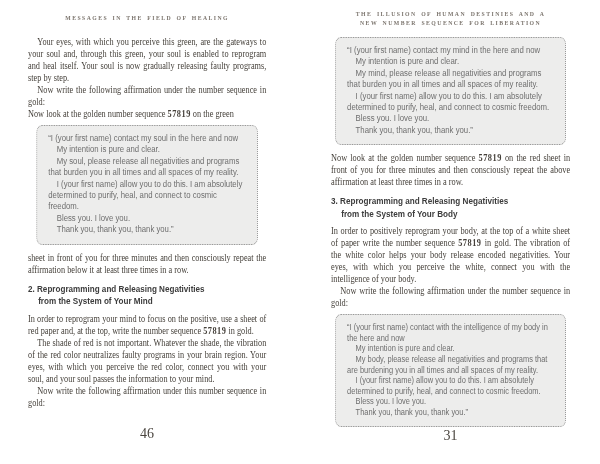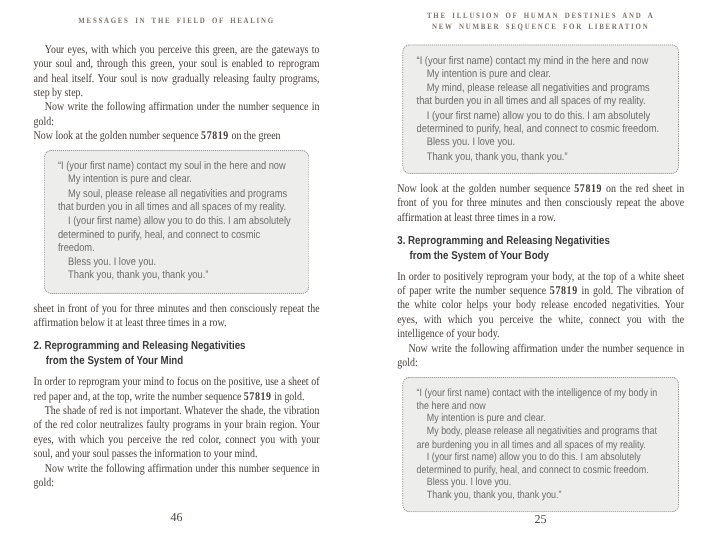--- a/index.html
+++ b/index.html
@@ -63,21 +63,21 @@
     line-height:11.4px;
     color:#6e6e6e;
     text-align:left;
   }
   .qline.qindent { text-indent:10px; }
   .page-right .quote-box:last-child .qline { font-size:8.8px; line-height:10.6px; }
 
   .folio {
     position:absolute;
     text-align:center;
-    font-size:10px;
+    font-size:14px;
     color:#4a453f;
     font-family:"Liberation Serif", serif;
   }
   .folio-left  { left:28px;  top:426px; width:238px; }
   .folio-right { left:331px; top:428px; width:239px; }
 </style>
 </head>
 <body>
 
 <div class="page page-left">
@@ -133,13 +133,13 @@
         <p class="qline qindent">My intention is pure and clear.</p>
         <p class="qline qindent">My body, please release all negativities and programs that are burdening you in all times and all spaces of my reality.</p>
         <p class="qline qindent">I (your first name) allow you to do this. I am absolutely determined to purify, heal, and connect to cosmic freedom.</p>
         <p class="qline qindent">Bless you. I love you.</p>
         <p class="qline qindent">Thank you, thank you, thank you.”</p>
       </div>
     </div>
 </div>
 
 <div class="folio folio-left">46</div>
-<div class="folio folio-right">25</div>
+<div class="folio folio-right">31</div>
 
 </body></html>

